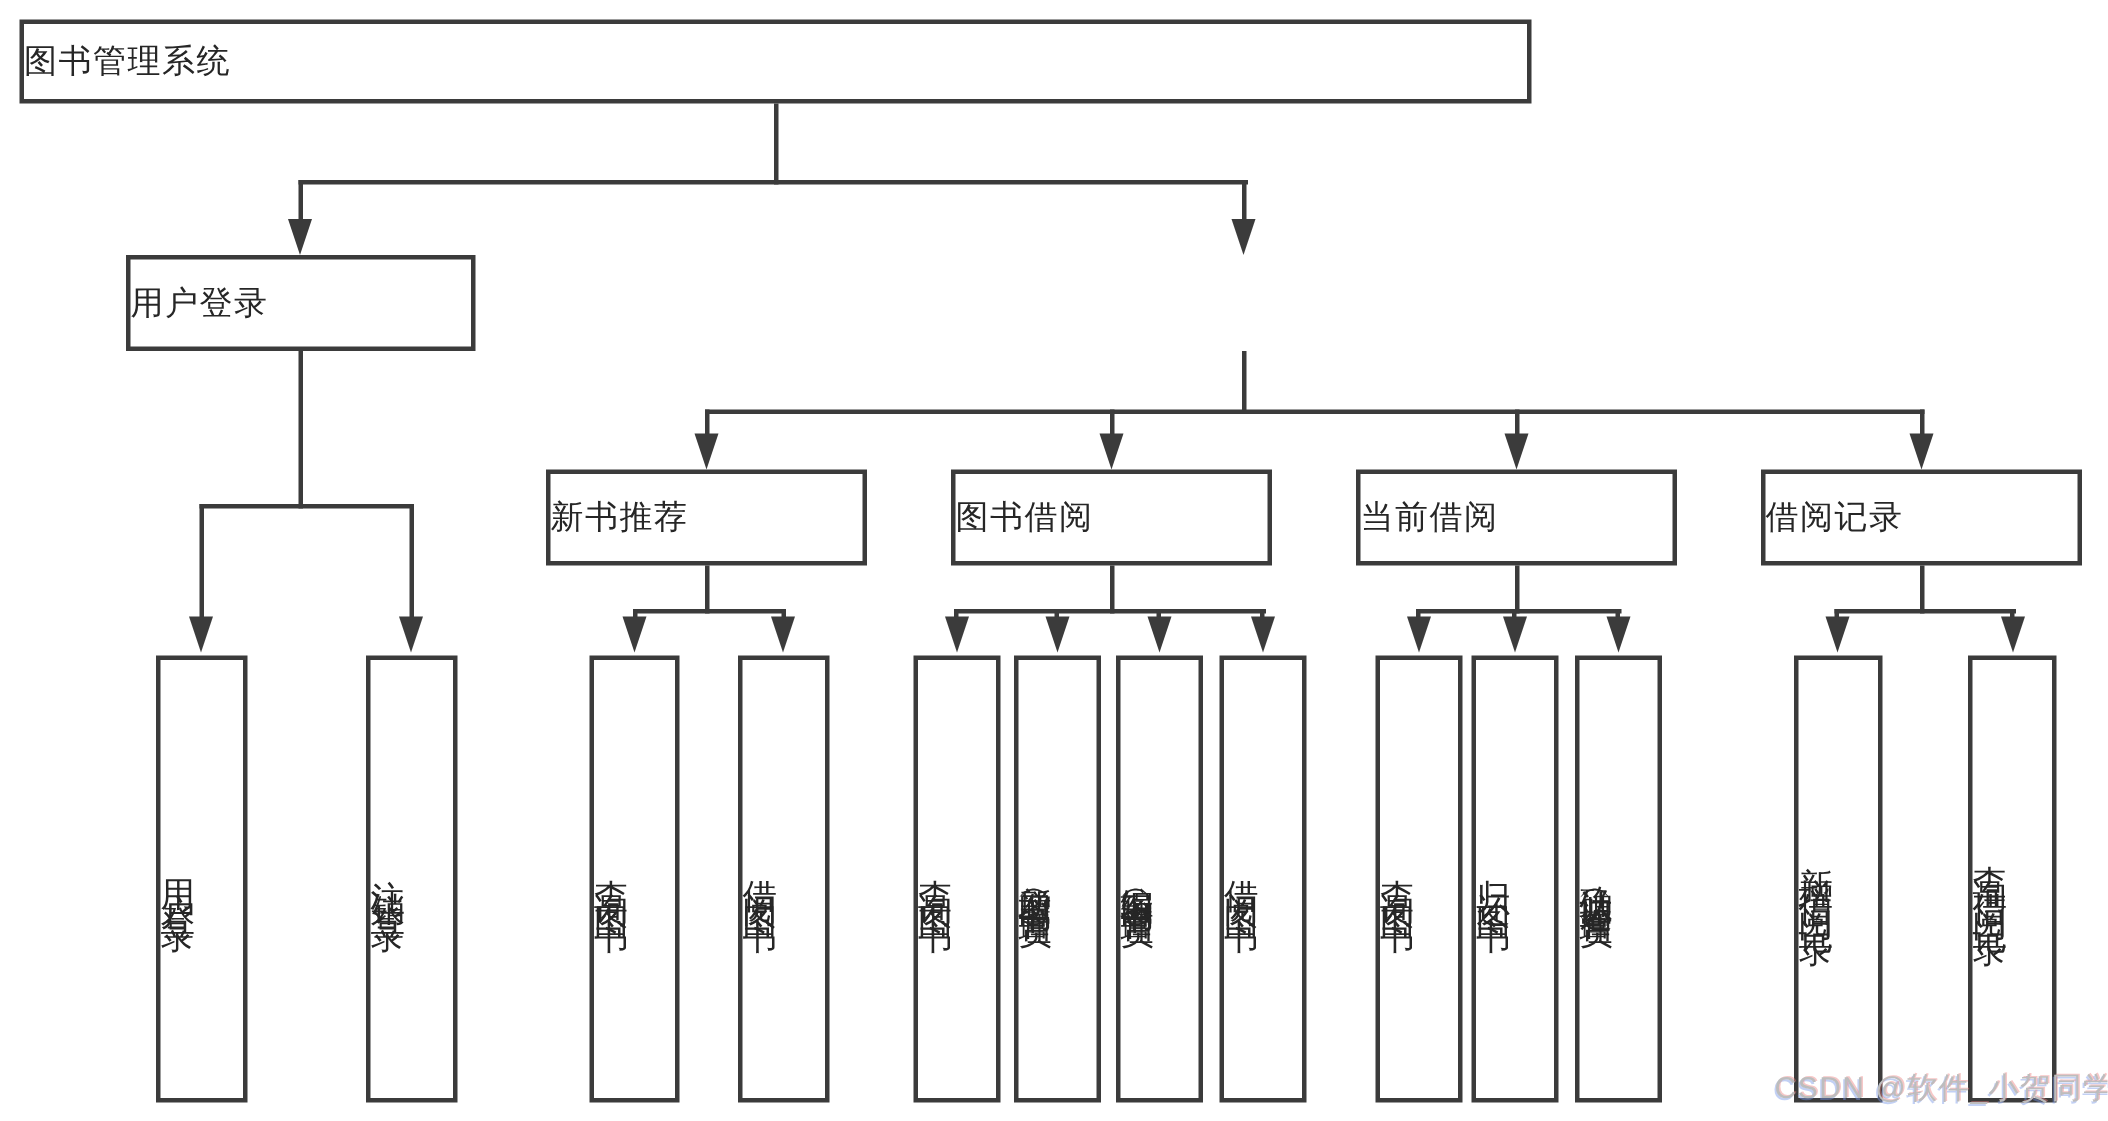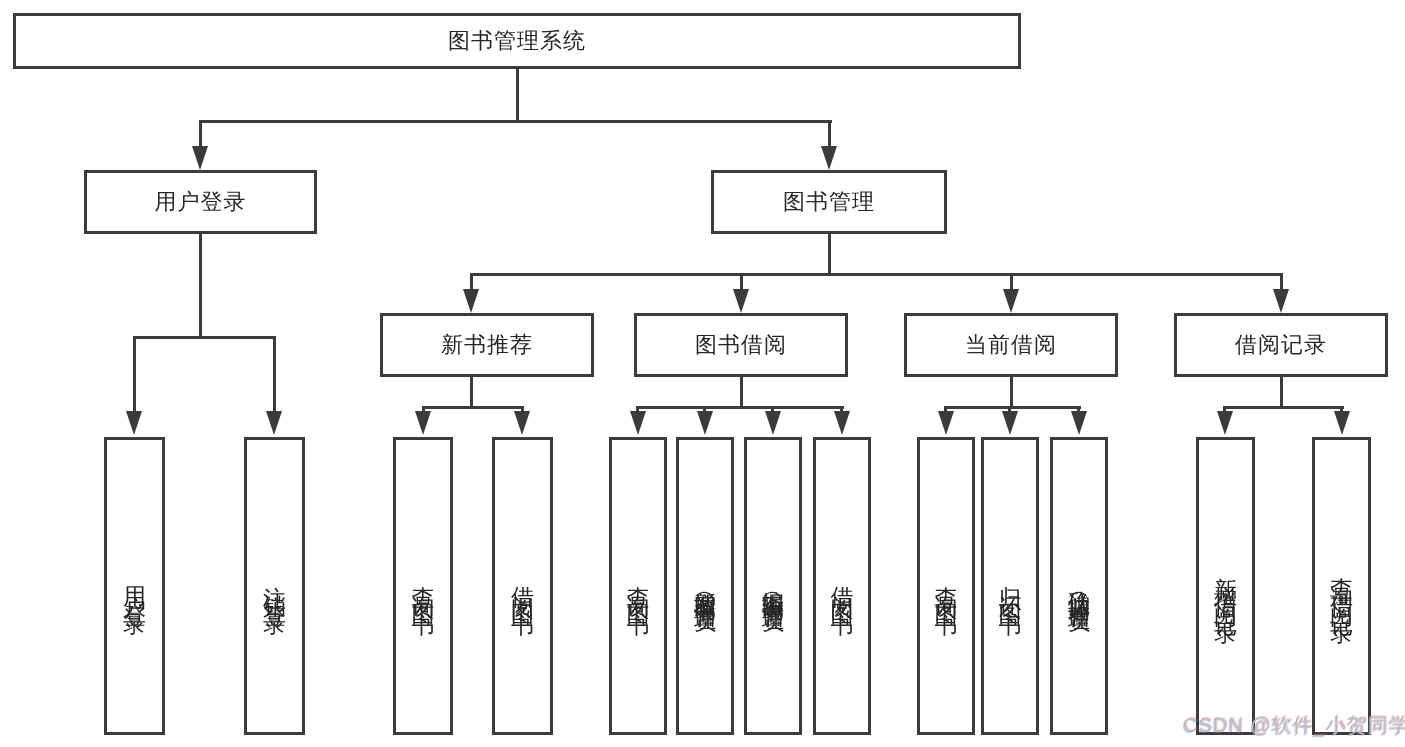--- a/index.html
+++ b/index.html
@@ -19,21 +19,20 @@
     width:1405px;height:747px;
     background:var(--bg);
   }
   .box{
     position:absolute;
     box-sizing:border-box;
     border:3px solid var(--line);
     background:#fff;
     display:flex;
     align-items:center;
-    justify-content:center;
     color:var(--text);
     font-size:22px;
     letter-spacing:1px;
     white-space:nowrap;
   }
   .leaf span{
     writing-mode:vertical-rl;
     text-orientation:mixed;
     font-size:23px;
     letter-spacing:9px;
@@ -69,25 +68,22 @@
 <div class="stage">
 
   <div class="box" style="left:13px;top:13px;width:1008px;height:56px;">
     <span>图书管理系统</span>
   </div>
 
   <div class="box" style="left:84px;top:170px;width:233px;height:64px;">
     <span>用户登录</span>
   </div>
 
-  <div class="box" style="left:711px;top:170px;width:236px;height:64px;">
-    <span>图书管理</span>
-  </div>
-
-  <div class="box" style="left:380px;top:313px;width:214px;height:64px;">
+
+  <div class="box" style="left:364px;top:313px;width:214px;height:64px;">
     <span>新书推荐</span>
   </div>
 
   <div class="box" style="left:904px;top:313px;width:214px;height:64px;">
     <span>当前借阅</span>
   </div>
 
   <div class="box" style="left:634px;top:313px;width:214px;height:64px;">
     <span>图书借阅</span>
   </div>

